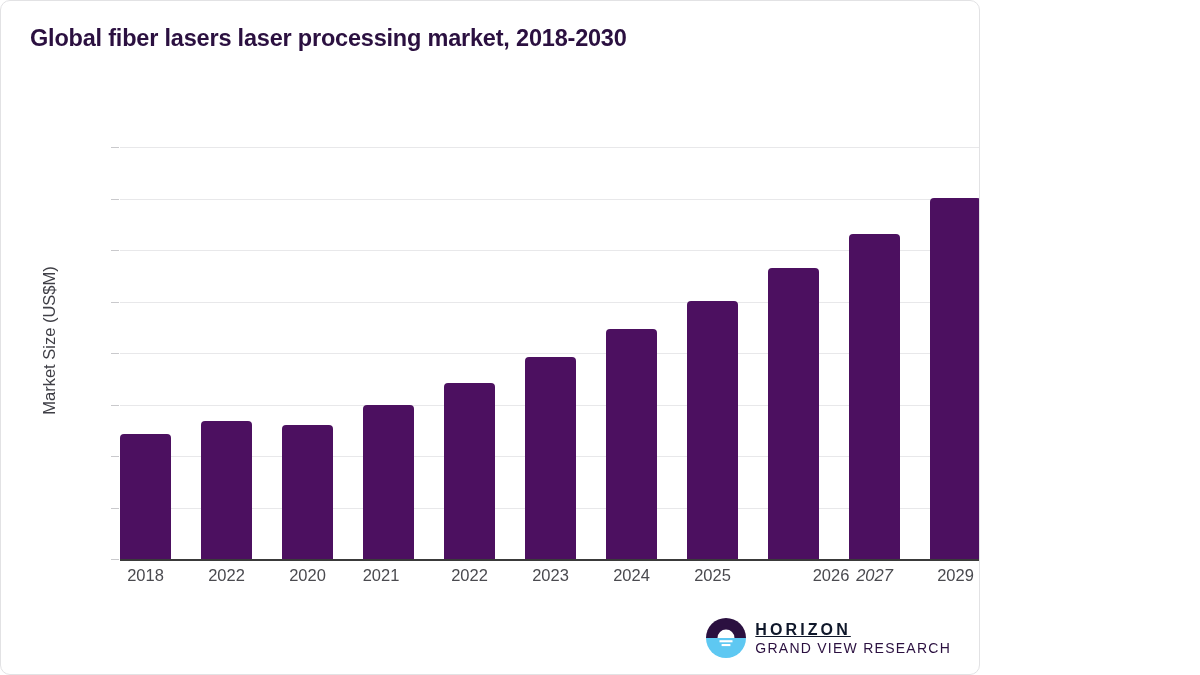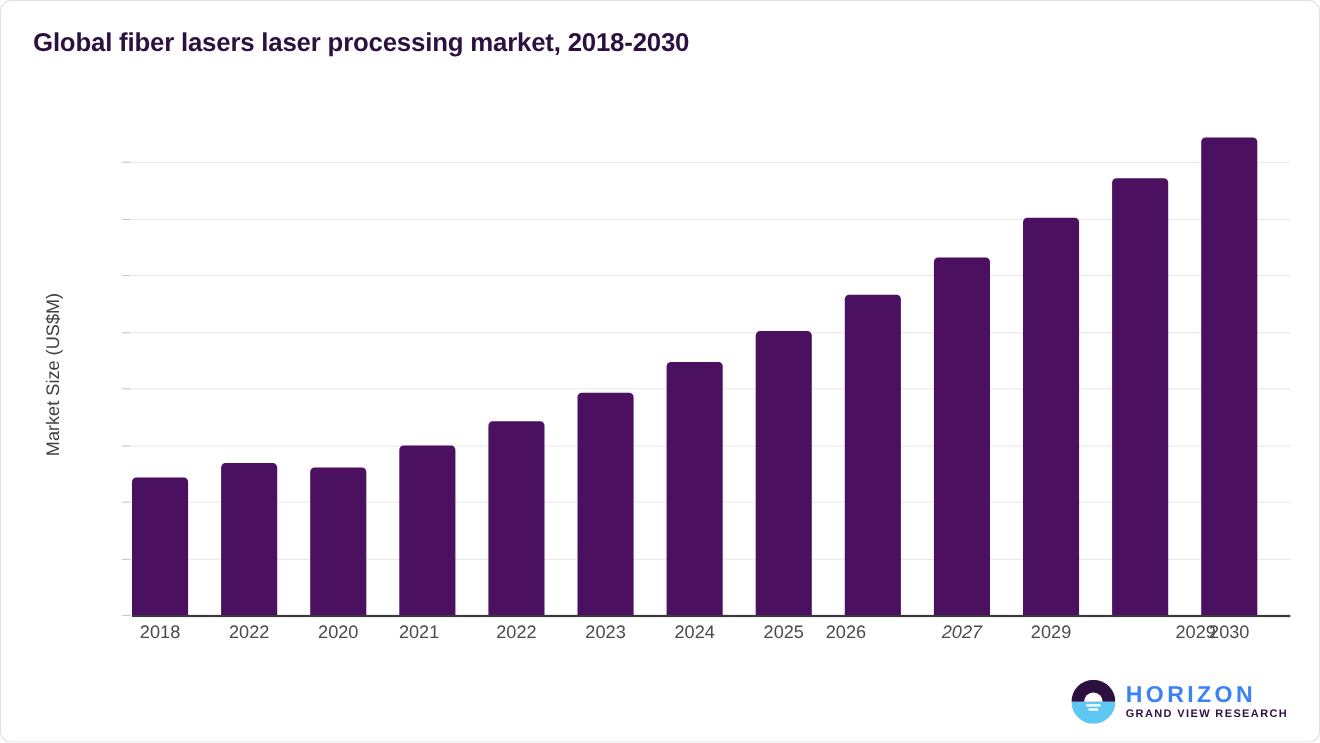--- a/index.html
+++ b/index.html
@@ -5,21 +5,21 @@
   html, body {
     margin: 0;
     padding: 0;
     background: #ffffff;
   }
   body {
     font-family: "Liberation Sans", sans-serif;
   }
   #page {
     position: relative;
-    width: 1200px;
+    width: 980px;
     height: 675px;
     background: #ffffff;
     border: 1px solid #e2e2e4;
     border-radius: 10px;
     box-sizing: border-box;
     overflow: hidden;
   }
 
   
   #chart-title {
@@ -131,28 +131,29 @@
     height: 40px;
     flex: 0 0 40px;
   }
   #logo-text {
     display: flex;
     flex-direction: column;
     justify-content: center;
     line-height: 1;
   }
   #logo-wordmark {
-    font-size: 21px;
+    font-size: 16px;
     font-weight: bold;
-    color: #3b82f6;
+    color: #0f172a;
     letter-spacing: 3.1px;
+    text-decoration: underline;
   }
   #logo-tagline {
-    font-size: 10px;
-    font-weight: bold;
+    font-size: 14px;
+    font-weight: normal;
     color: #2b1040;
     letter-spacing: 1.25px;
     margin-top: 3px;
   }
 </style>
 </head>
 <body>
 
 <div id="page">
 
@@ -212,21 +213,21 @@
 
   <div id="x-labels">
       <div class="x-tick-label" style="left: 99.5px;">2018</div>
       <div class="x-tick-label" style="left: 180.5px;">2022</div>
       <div class="x-tick-label" style="left: 261.5px;">2020</div>
       <div class="x-tick-label" style="left: 335px;">2021</div>
       <div class="x-tick-label" style="left: 423.5px;">2022</div>
       <div class="x-tick-label" style="left: 504.5px;">2023</div>
       <div class="x-tick-label" style="left: 585.5px;">2024</div>
       <div class="x-tick-label" style="left: 666.5px;">2025</div>
-      <div class="x-tick-label" style="left: 723px;">2026</div>
+      <div class="x-tick-label" style="left: 785px;">2026</div>
       <div class="x-tick-label" style="left: 828.5px; font-style: italic;">2027</div>
       <div class="x-tick-label" style="left: 909.5px;">2029</div>
       <div class="x-tick-label" style="left: 1041px;">2029</div>
       <div class="x-tick-label" style="left: 1071.5px;">2030</div>
     </div>
 
 
   <div id="logo">
     <svg id="logo-mark" viewBox="0 0 40 40">
       <defs>

